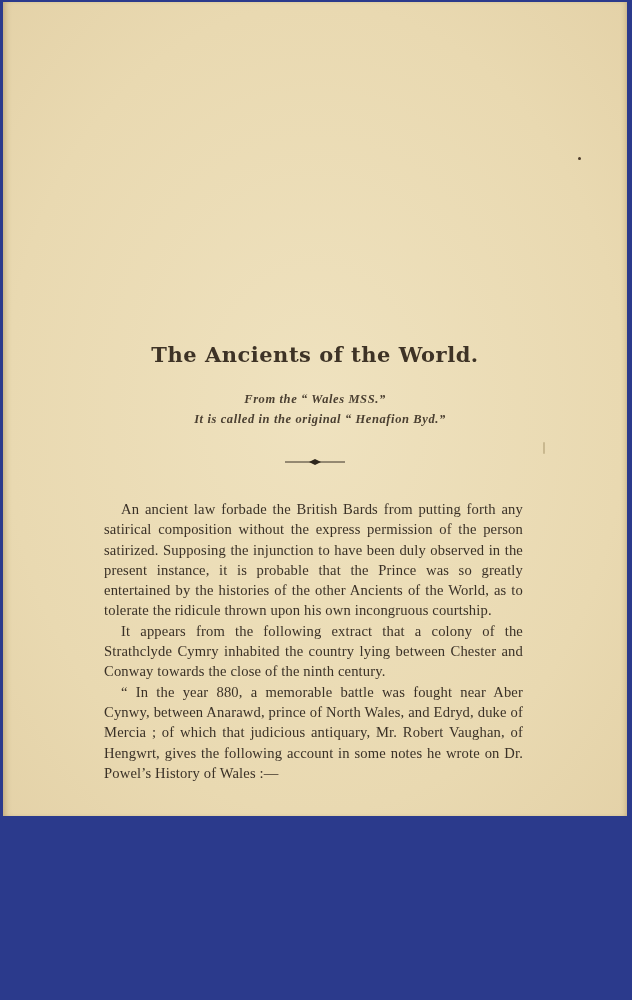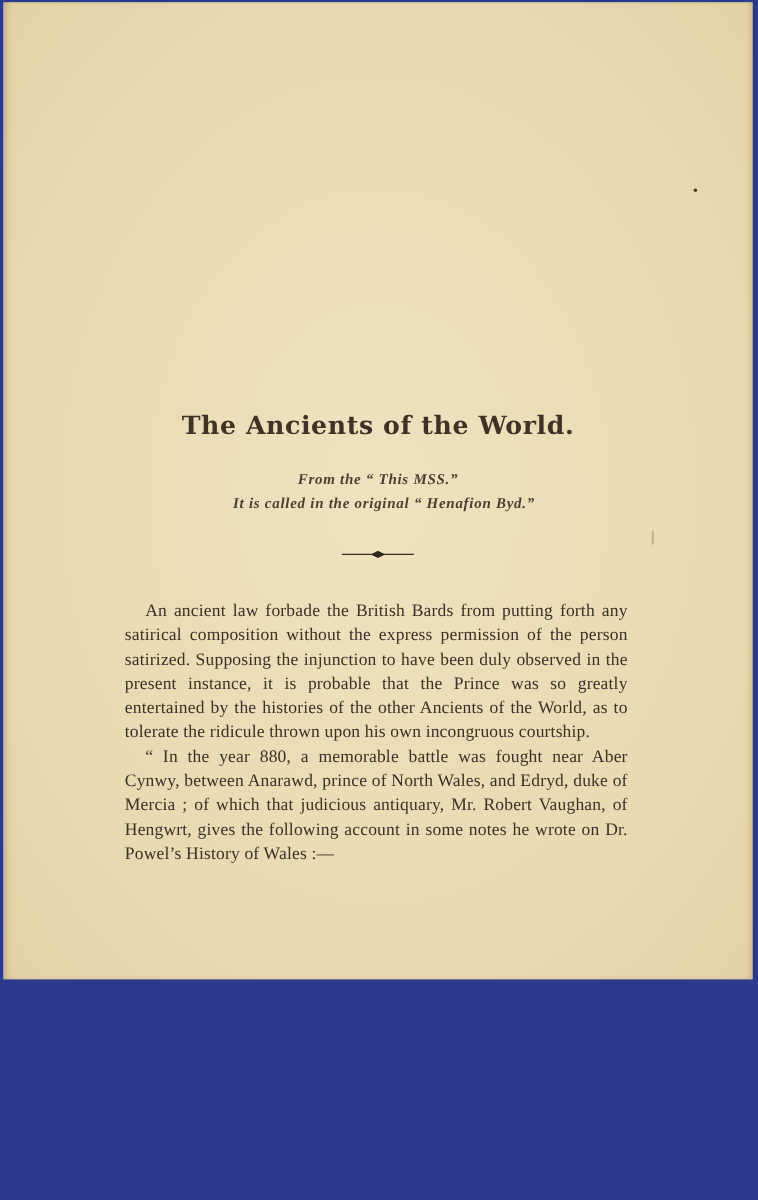--- a/index.html
+++ b/index.html
@@ -38,28 +38,29 @@
       text-align: justify; letter-spacing: 0.15px;
     }
     .body-text p { margin: 0; text-indent: 17px; }
     .spec { position: absolute; width: 3px; height: 3px; border-radius: 50%; background: #4a3a2a; }
   </style>
 </head>
 <body>
 
 <div class="page">
   <div class="title">The Ancients of the World.</div>
-  <div class="sub sub1">From the “ This MSS.”</div>
+  <div class="sub sub1">From the “ Wales MSS.”</div>
   <div class="sub sub2">It is called in the original “ Henafion Byd.”</div>
 
   <svg class="ornament" viewBox="0 0 60 10">
     <line x1="0" y1="5" x2="60" y2="5" stroke="#3a3127" stroke-width="1"></line>
     <polygon points="24,5 30,2 36,5 30,8" fill="#2e261d"></polygon>
   </svg>
 
   <div class="body-text">
     <p>An ancient law forbade the British Bards from putting forth any satirical composition without the express permission of the person satirized.  Supposing the injunction to have been duly observed in the present instance, it is probable that the Prince was so greatly entertained by the histories of the other Ancients of the World, as to tolerate the ridicule thrown upon his own incongruous courtship.</p>
+    <p>It appears from the following extract that a colony of the Strathclyde Cymry inhabited the country lying between Chester and Conway towards the close of the ninth century.</p>
     <p>“ In the year 880, a memorable battle was fought near Aber Cynwy, between Anarawd, prince of North Wales, and Edryd, duke of Mercia ; of which that judicious antiquary, Mr. Robert Vaughan, of Hengwrt, gives the following account in some notes he wrote on Dr. Powel’s History of Wales :—</p>
   </div>
 
   <div class="spec" style="left:575px; top:155px;"></div>
   <div class="spec" style="left:540px; top:440px; width:2px; height:12px; border-radius:1px; background:#c9b88f;"></div>
 </div>
 
 </body></html>

